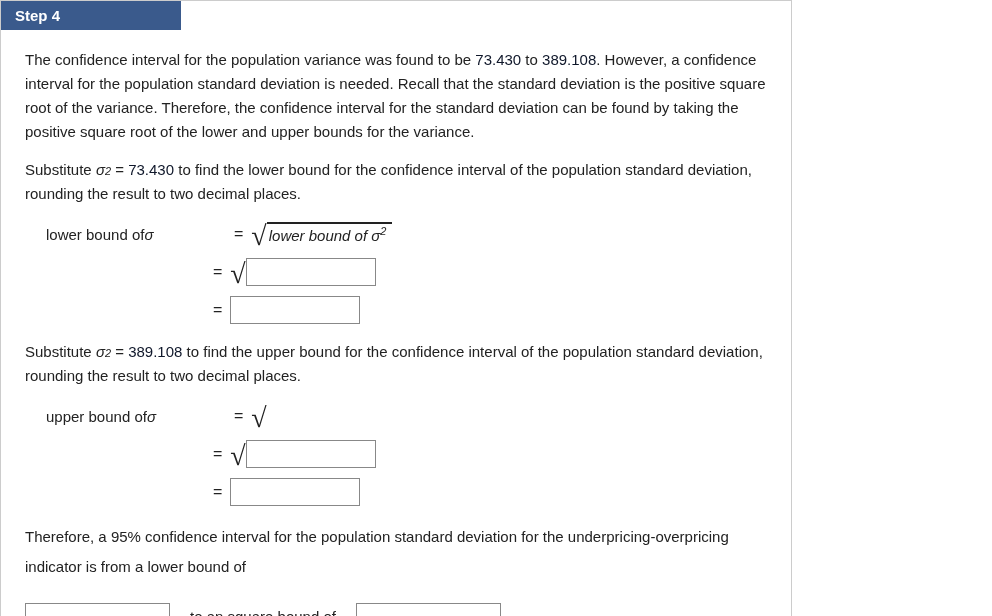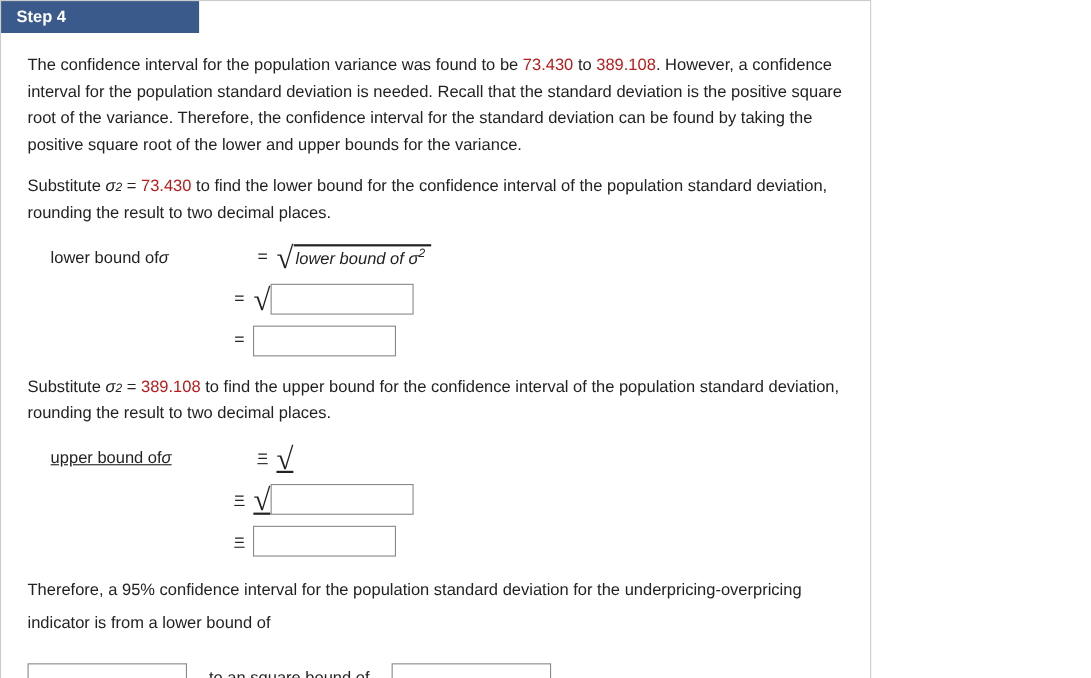--- a/index.html
+++ b/index.html
@@ -26,21 +26,21 @@
       margin-bottom: 0;
     }
     .content {
       padding: 18px 24px 20px 24px;
     }
     .paragraph {
       margin-bottom: 14px;
       line-height: 1.6;
     }
     .highlight-orange {
-      color: #b91c1c;
+      color: #0f172a;
       font-weight: normal;
     }
     .formula-label {
       min-width: 180px;
       display: inline-flex;
       align-items: center;
     }
     .equals {
       margin: 0 8px;
       font-size: 16px;
@@ -101,21 +101,20 @@
     .sigma-expr {
       font-style: italic;
       display: inline-flex;
       align-items: baseline;
     }
     .lower-formula-block {
       margin: 8px 0 16px 0;
     }
     .upper-formula-block {
       margin: 8px 0 16px 0;
-      text-decoration: underline;
     }
     .final-line {
       margin-top: 8px;
       display: flex;
       align-items: center;
       flex-wrap: wrap;
       gap: 20px;
       line-height: 2;
     }
     .formula-row-1 {

